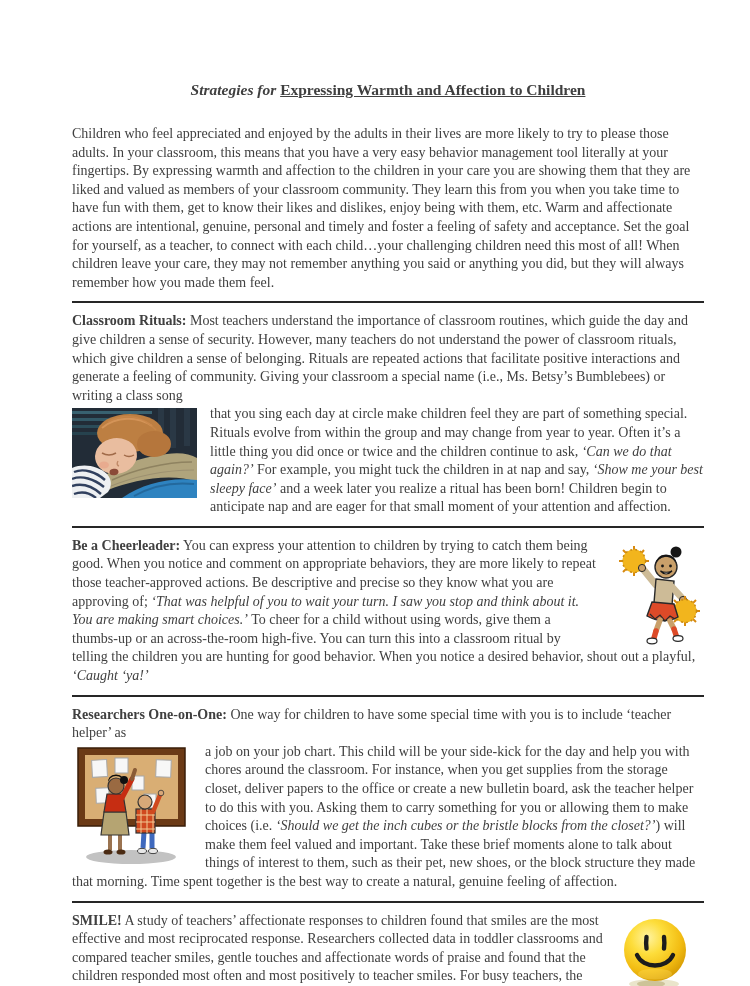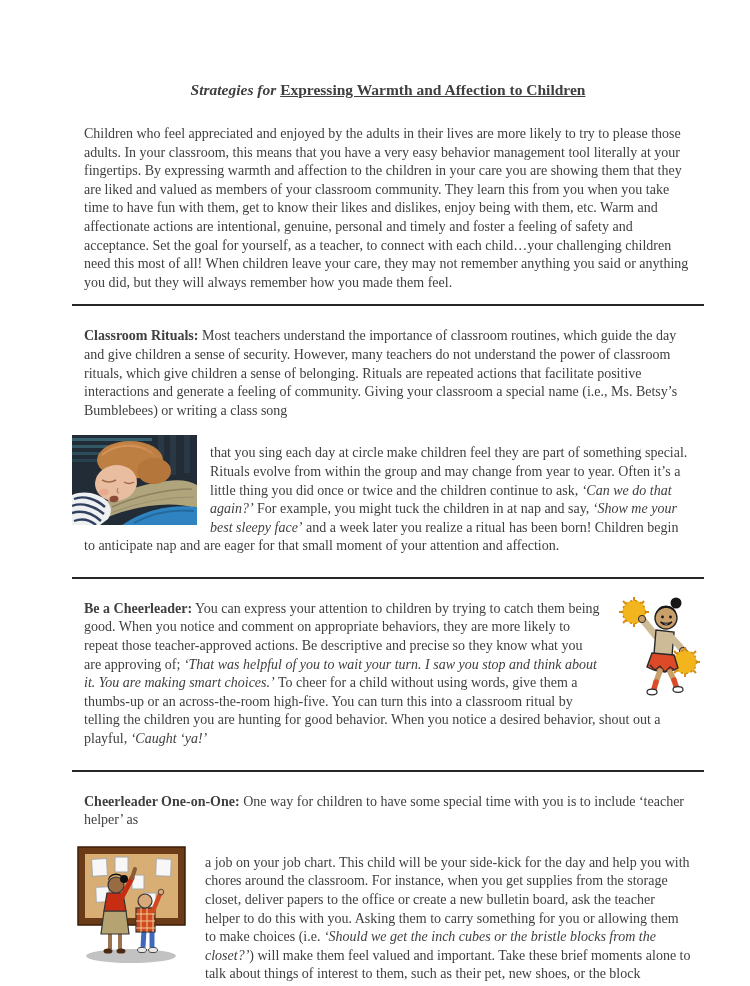--- a/index.html
+++ b/index.html
@@ -17,21 +17,21 @@
   }
   .doc-title{
     text-align:center;
     font-size:15.5px;
     font-weight:bold;
     margin:0 0 25px 0;
     line-height:20px;
   }
   .doc-title .t-pre{font-style:italic;}
   .doc-title .t-main{text-decoration:underline;}
-  p.para{margin:12px;}
+  p.para{margin:0;}
   hr.rule{
     border:none;
     border-top:2px solid #262626;
     margin:9px 0 9px 0;
     height:0;
   }
   .head{font-weight:bold;text-align:right;}
   .q{font-style:italic;text-align:center;}
   section{display:flow-root;}
   .media-row{display:flow-root;}
@@ -144,21 +144,21 @@
         <ellipse cx="42" cy="102" rx="5" ry="2.8" fill="#ffffff" stroke="#2a2a2a" stroke-width="1.2"></ellipse>
         <ellipse cx="68" cy="99.5" rx="5" ry="2.8" fill="#ffffff" stroke="#2a2a2a" stroke-width="1.2"></ellipse>
       </svg>
     </span>
     <p class="para"><b class="head">Be a Cheerleader:</b><span>  You can express your attention to children by trying to catch them being good. When you notice and comment on appropriate behaviors, they are more likely to repeat those teacher-approved actions. Be descriptive and precise so they know what you are approving of; </span><i class="q">‘That was helpful of you to wait your turn.  I saw you stop and think about it.  You are making smart choices.’</i><span>  To cheer for a child without using words, give them a thumbs-up or an across-the-room high-five. You can turn this into a classroom ritual by telling the children you are hunting for good behavior.  When you notice a desired behavior, shout out a playful, </span><i class="q">‘Caught ‘ya!’</i></p>
   </section>
 
   <hr class="rule">
 
   <section>
-    <p class="para"><b class="head">Cheerleader One-on-One:</b><span>  One way for children to have some special time with you is to include ‘teacher helper’ as</span></p>
+    <p class="para"><b class="head">Researchers One-on-One:</b><span>  One way for children to have some special time with you is to include ‘teacher helper’ as</span></p>
     <div class="media-row">
       <span class="img-left">
         <svg width="120" height="120" viewBox="0 0 120 120">
           <ellipse cx="59" cy="111" rx="45" ry="7" fill="#c2c2c2"></ellipse>
           <rect x="6" y="2" width="107" height="78" fill="#6b3a16" stroke="#3a1e08" stroke-width="1.5"></rect>
           <rect x="13" y="9" width="93" height="64" fill="#d9ae74"></rect>
           <g fill="#f7f7f7" stroke="#a8a8a8" stroke-width="1">
             <rect x="20" y="14" width="15" height="17" transform="rotate(-3 27 22)"></rect>
             <rect x="43" y="12" width="13" height="15"></rect>
             <rect x="84" y="14" width="15" height="17" transform="rotate(2 91 22)"></rect>

